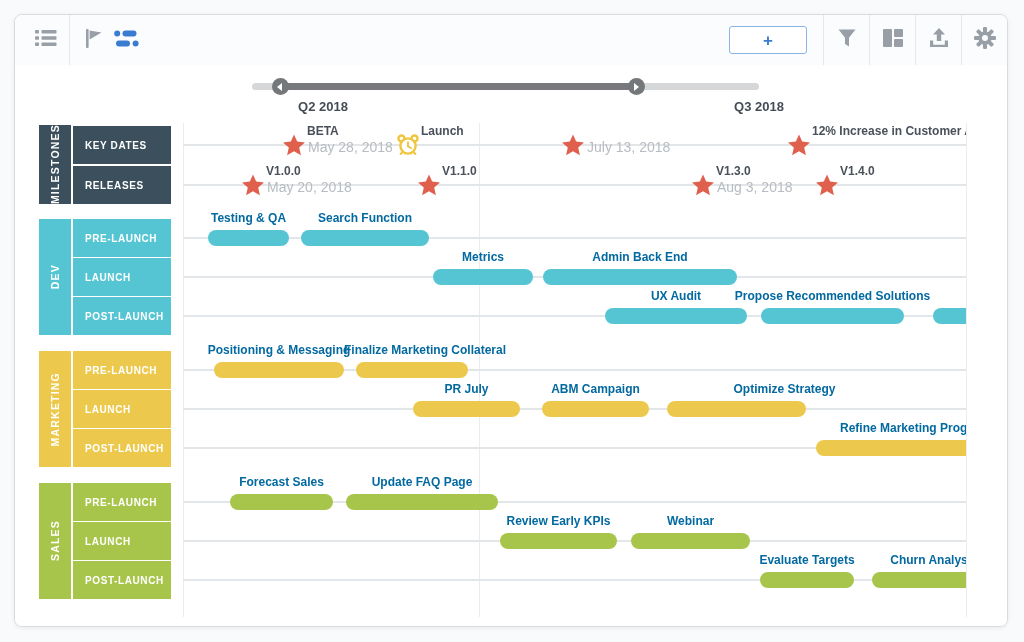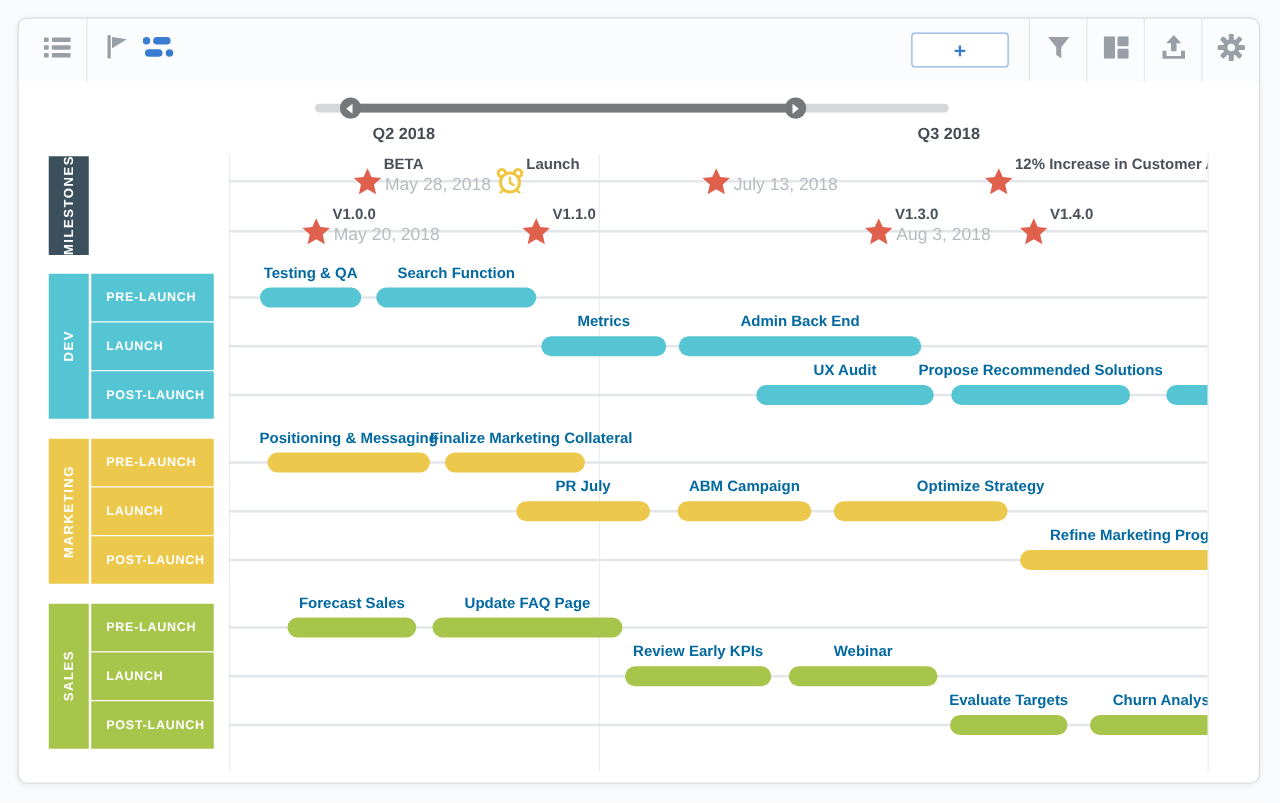--- a/index.html
+++ b/index.html
@@ -229,20 +229,22 @@
           <div class="bar-label" style="left: 507.5px; top: 449px;">Webinar</div>
           <div class="row-line" style="top: 514px;"></div>
           <div class="bar" style="left: 577px; width: 94px; top: 507px; background: rgb(168, 197, 75);"></div>
           <div class="bar-label" style="left: 624px; top: 488px;">Evaluate Targets</div>
           <div class="bar" style="left: 689px; width: 124px; top: 507px; background: rgb(168, 197, 75);"></div>
           <div class="bar-label" style="left: 751px; top: 488px;">Churn Analysis</div>
         </div>
         <div class="grp-block" style="top: 60px; height: 79px; background: rgb(59, 80, 92);">
           <div class="grp-label">MILESTONES</div>
         </div>
+        <div class="row-block" style="top: 61px; background: rgb(59, 80, 92);">KEY DATES</div>
+        <div class="row-block" style="top: 101px; background: rgb(59, 80, 92);">RELEASES</div>
         <div class="grp-block" style="top: 154px; height: 116px; background: rgb(85, 197, 211);">
           <div class="grp-label">DEV</div>
         </div>
         <div class="row-block" style="top: 154px; background: rgb(85, 197, 211);">PRE-LAUNCH</div>
         <div class="row-block" style="top: 193px; background: rgb(85, 197, 211);">LAUNCH</div>
         <div class="row-block" style="top: 232px; background: rgb(85, 197, 211);">POST-LAUNCH</div>
         <div class="grp-block" style="top: 286px; height: 116px; background: rgb(236, 201, 77);">
           <div class="grp-label">MARKETING</div>
         </div>
         <div class="row-block" style="top: 286px; background: rgb(236, 201, 77);">PRE-LAUNCH</div>

